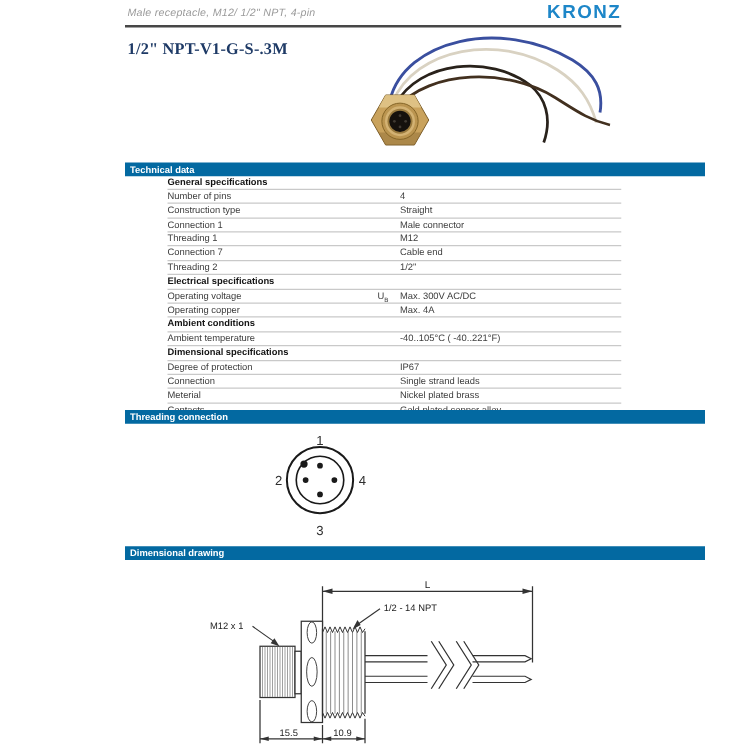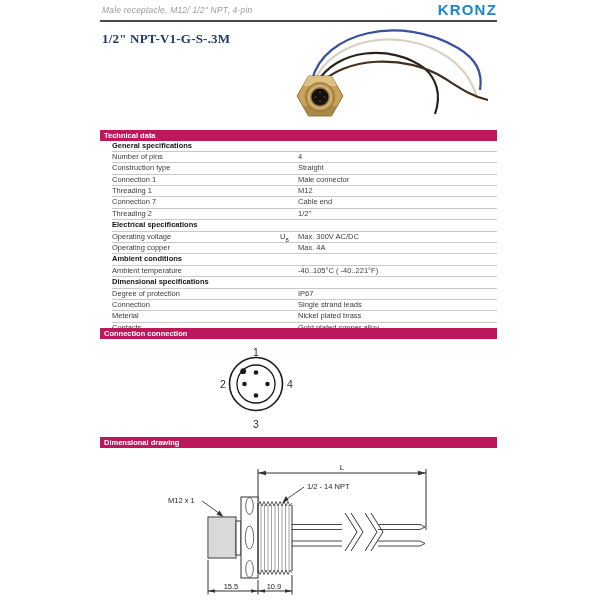--- a/index.html
+++ b/index.html
@@ -7,29 +7,29 @@
         font-family:"Liberation Sans",sans-serif;color:#3c3c3c;}
 
   
   .subtitle{position:absolute;left:102px;top:5px;font-size:8.5px;font-style:italic;color:#9a9a9a;letter-spacing:.2px;}
   .brand{position:absolute;right:103px;top:1px;font-size:15px;font-weight:bold;color:#1d86c8;letter-spacing:1.2px;}
   .rule{position:absolute;left:100px;top:20px;width:397px;height:2px;background:#474747;}
   .title{position:absolute;left:102px;top:31px;font-family:"Liberation Serif",serif;
          font-size:13px;font-weight:bold;color:#1e3a66;letter-spacing:.2px;}
 
   
-  .bar{position:absolute;left:100px;width:397px;height:11px;background:#be185d;color:#fff;
+  .bar{position:absolute;left:100px;width:464px;height:11px;background:#0369a1;color:#fff;
        font-size:7.5px;font-weight:bold;line-height:11px;padding-left:4px;box-sizing:border-box;}
   .bar-technical{top:129.5px;}
   .bar-electrical{top:327.5px;}
   .bar-dimensional{top:436.5px;}
 
   
   .table{position:absolute;left:100px;top:140.5px;width:397px;}
-  .trow{position:relative;height:10.4px;margin-left:12px;border-bottom:1px solid #c9c9c9;
+  .trow{position:relative;height:10.4px;margin-left:34px;border-bottom:1px solid #c9c9c9;
         font-size:7.5px;line-height:10.5px;color:#3c3c3c;}
   .trow .lbl{position:absolute;left:0;top:0;white-space:nowrap;}
   .trow.sec .lbl{font-weight:bold;color:#141414;}
   .trow .sym{position:absolute;left:168px;top:0;}
   .trow .sym sub{font-size:5px;}
   .trow .val{position:absolute;left:186px;top:0;white-space:nowrap;}
 
   
   .pins-svg{position:absolute;left:196px;top:342px;}
   .dim-svg{position:absolute;left:130px;top:455px;}
@@ -137,21 +137,21 @@
     <div class="trow">
         <span class="lbl">Meterial</span>
         <span class="val">Nickel plated brass</span>
       </div>
     <div class="trow">
         <span class="lbl">Contacts</span>
         <span class="val">Gold plated copper alloy</span>
       </div>
   </div>
 
-  <div class="bar bar-electrical">Connection connection</div>
+  <div class="bar bar-electrical">Threading connection</div>
 
   <svg class="pins-svg" width="120" height="92" viewBox="196 342 120 92">
     <circle cx="256" cy="384" r="26.5" fill="none" stroke="#1a1a1a" stroke-width="1.6"></circle>
     <circle cx="256" cy="384" r="19" fill="none" stroke="#1a1a1a" stroke-width="1.3"></circle>
     <circle cx="243.2" cy="371.2" r="2.9" fill="#1a1a1a"></circle>
     <circle cx="256" cy="372.5" r="2.3" fill="#1a1a1a"></circle>
     <circle cx="244.5" cy="384" r="2.3" fill="#1a1a1a"></circle>
     <circle cx="267.5" cy="384" r="2.3" fill="#1a1a1a"></circle>
     <circle cx="256" cy="395.5" r="2.3" fill="#1a1a1a"></circle>
     <text x="256" y="356" text-anchor="middle" font-size="10.5" fill="#2e2e2e">1</text>

